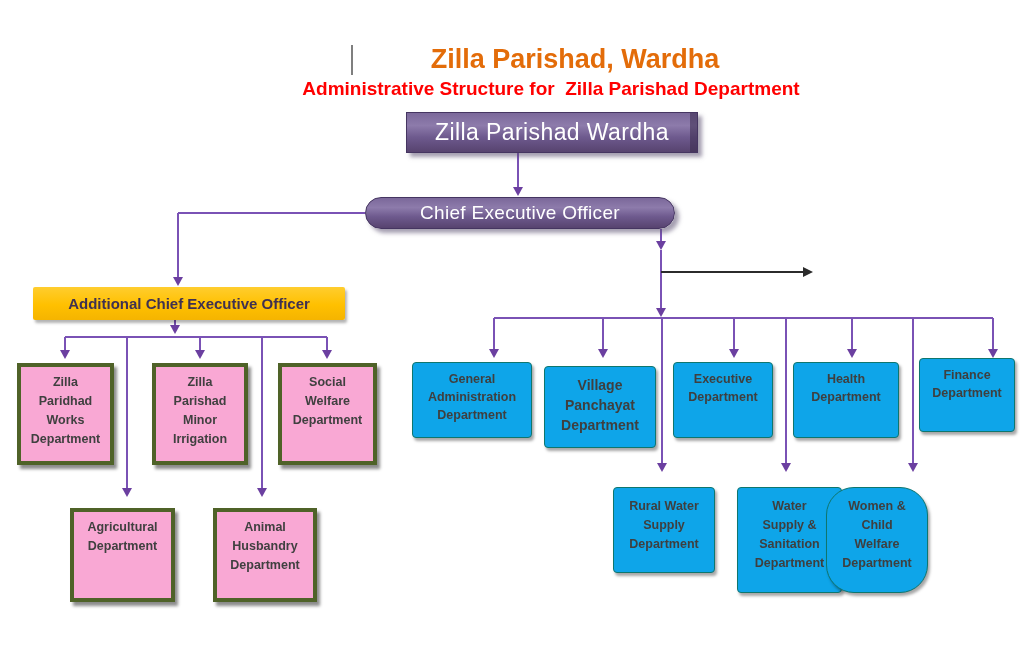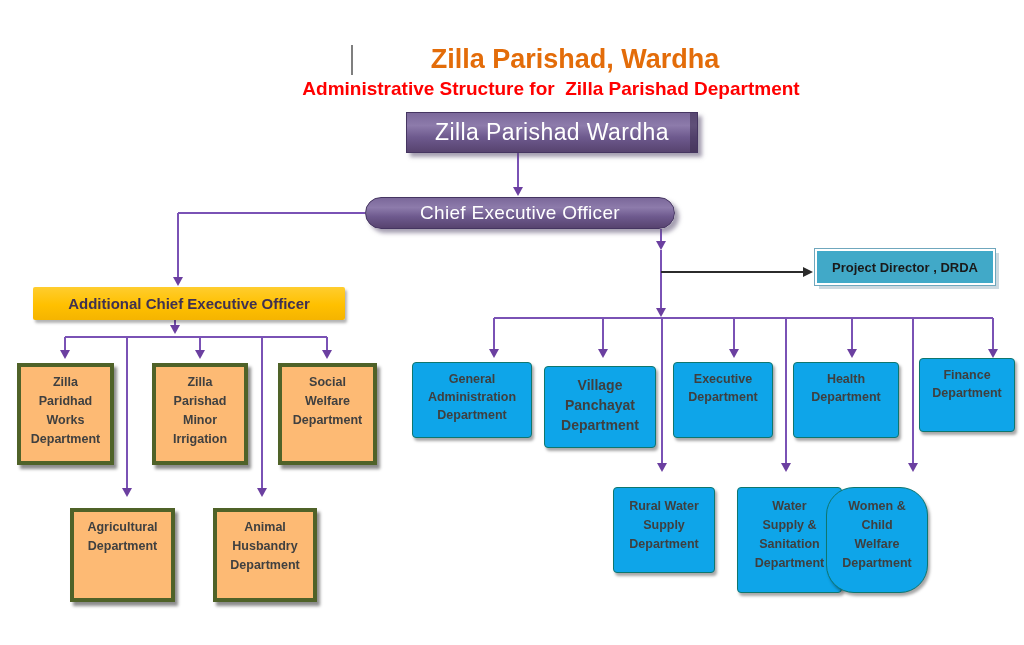--- a/index.html
+++ b/index.html
@@ -33,21 +33,21 @@
     background:linear-gradient(180deg,#ffcd2e 0%,#FFC000 55%,#f5b400 100%);
     color:#3f3151;font-size:15px;font-weight:bold;border-radius:2px;
     box-shadow:2px 3px 3px rgba(0,0,0,0.30);white-space:pre;
   }
   .teal{
     background:#41A9C8;border:2px solid #ffffff;outline:1px solid #6fa7bd;
     color:#1a1a1a;font-size:13px;font-weight:bold;
     box-shadow:4px 4px 0 #ccd9e0;white-space:pre;
   }
   .pink{
-    background:#fdba74;border:4px solid #4F6228;color:#404040;
+    background:#f9a8d4;border:4px solid #4F6228;color:#404040;
     font-size:12.5px;font-weight:bold;line-height:19px;
     box-shadow:3px 4px 3px rgba(0,0,0,0.45);
     display:block;padding-top:6px;
   }
   .peach{
     background:#0ea5e9;border:1px solid #0f766e;border-radius:4px;color:#3f3f3f;
     font-size:12.5px;font-weight:bold;line-height:18px;
     box-shadow:2px 3px 3px rgba(0,0,0,0.35);
     display:block;padding-top:7px;
   }
@@ -121,23 +121,20 @@
   </div>
 
   <div class="node purple ceo-box" style="left:365px;top:197px;width:310px;height:32px;border-radius:16px;">
     <span class="node-label">Chief Executive Officer</span>
   </div>
 
   <div class="node gold" style="left:33px;top:287px;width:312px;height:33px;">
     <span class="node-label">Additional  Chief Executive Officer</span>
   </div>
 
-  <div class="node teal" style="left:815px;top:249px;width:180px;height:36px;">
-    <span class="node-label">Project Director , DRDA</span>
-  </div>
 
   <div class="node pink" style="left:17px;top:363px;width:97px;height:102px;">
     <span class="node-label">Zilla
 Paridhad
 Works
 Department</span>
   </div>
   <div class="node pink" style="left:152px;top:363px;width:96px;height:102px;">
     <span class="node-label">Zilla
 Parishad

